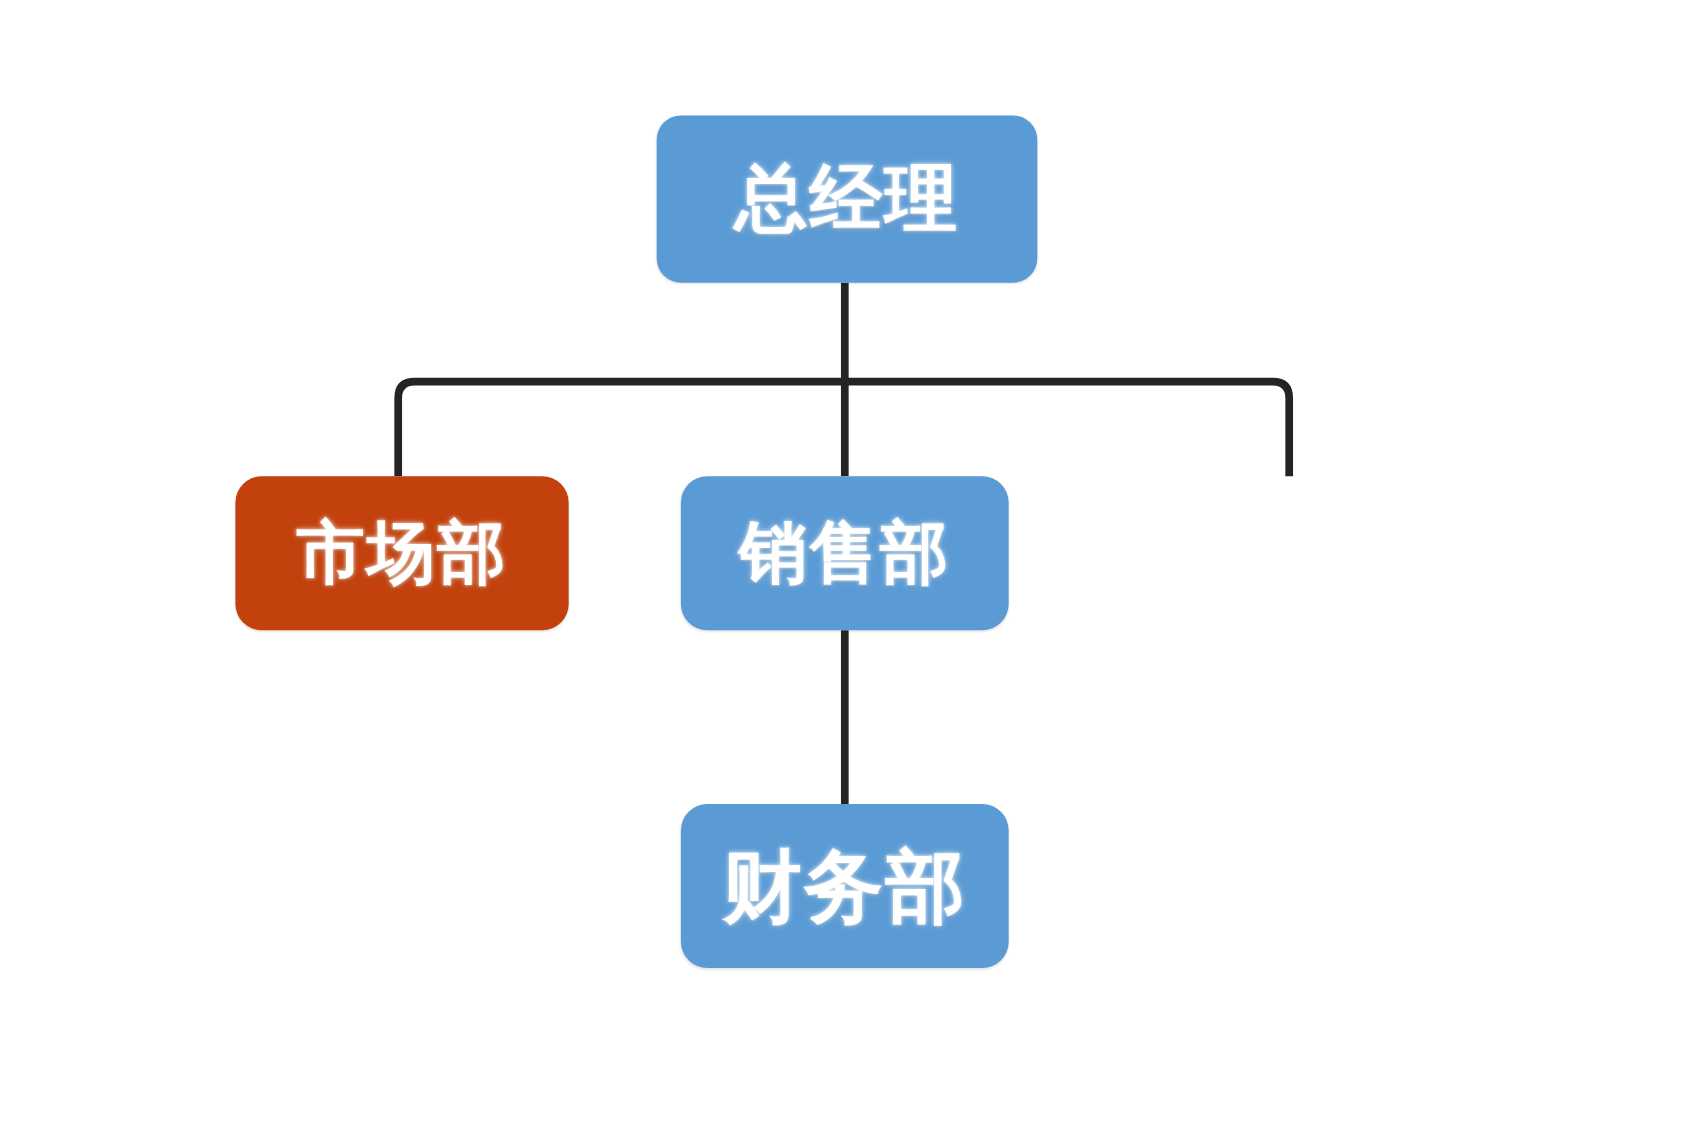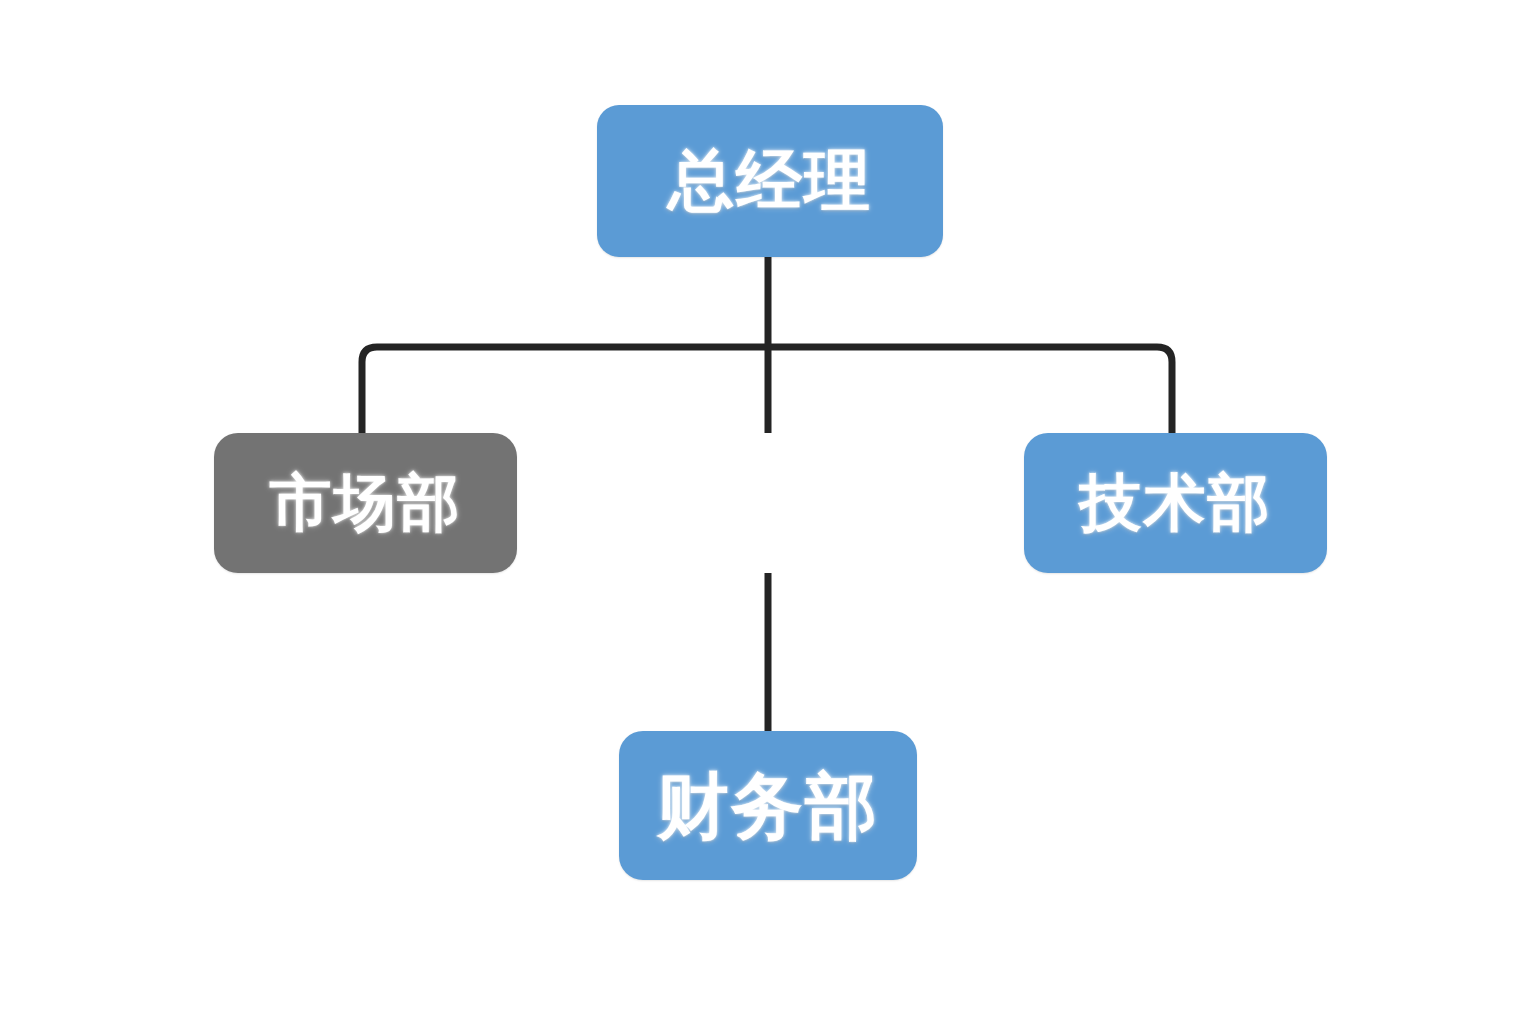--- a/index.html
+++ b/index.html
@@ -106,26 +106,26 @@
 
     <path d="M 768 347 L 1157 347 Q 1172 347 1172 362 L 1172 433" fill="none" stroke="#242424" stroke-width="7" stroke-linecap="butt"></path>
 
     <path d="M 768 573 L 768 731" fill="none" stroke="#242424" stroke-width="7" stroke-linecap="butt"></path>
   </svg>
 
   <div class="node" id="node-root" style="background: rgb(91, 155, 213);">
     <span class="node-label" style="color: rgb(255, 255, 255);">总经理</span>
   </div>
 
-  <div class="node" id="node-marketing" style="background: #737373;">
+  <div class="node" id="node-marketing" style="background: #c2410c;">
     <span class="node-label" style="color: rgb(255, 255, 255);">市场部</span>
   </div>
 
+  <div class="node" id="node-sales" style="background: rgb(91, 155, 213);">
+    <span class="node-label" style="color: rgb(255, 255, 255);">销售部</span>
+  </div>
 
-  <div class="node" id="node-tech" style="background: rgb(91, 155, 213);">
-    <span class="node-label" style="color: rgb(255, 255, 255);">技术部</span>
-  </div>
 
   <div class="node" id="node-finance" style="background: rgb(91, 155, 213);">
     <span class="node-label" style="color: rgb(255, 255, 255);">财务部</span>
   </div>
 
 </div>
 
 </body></html>

